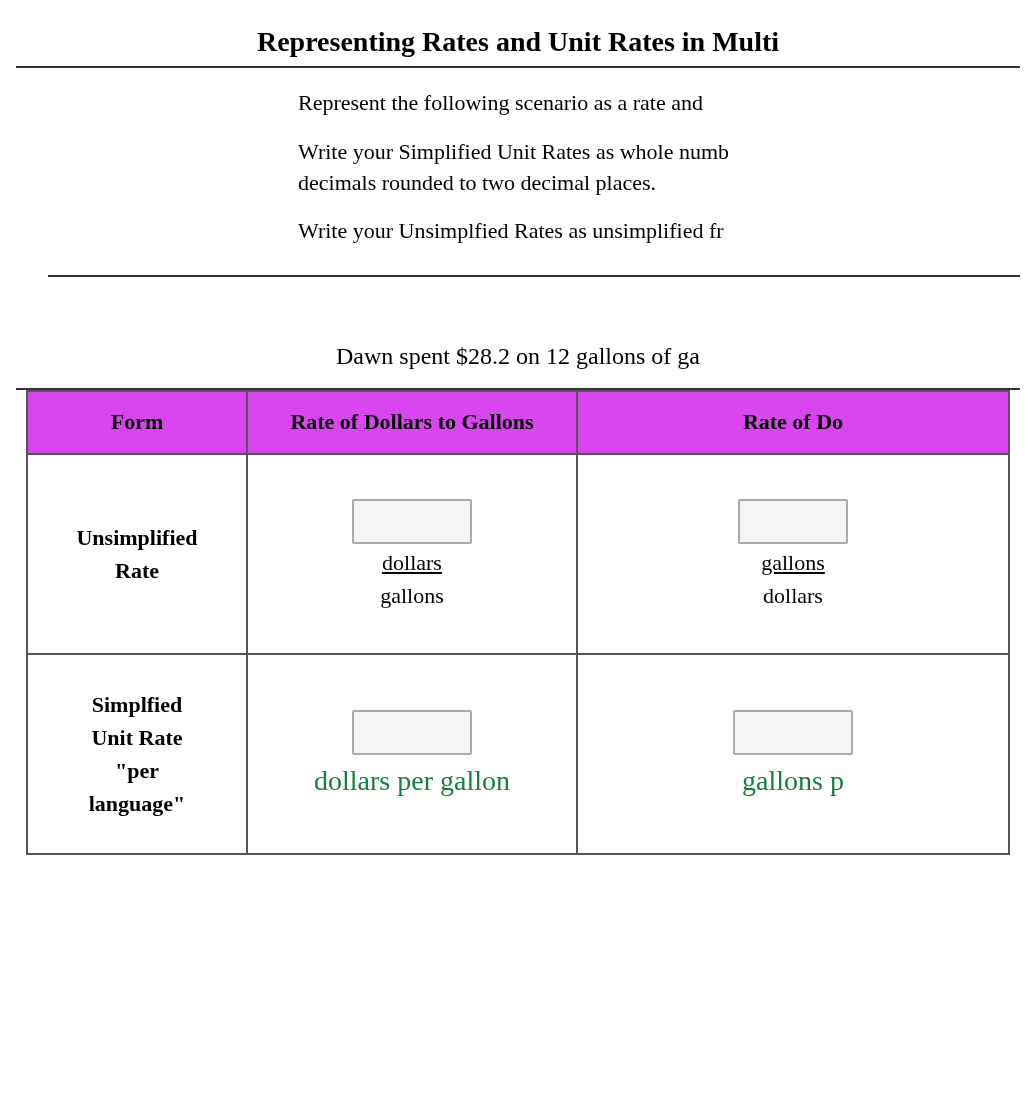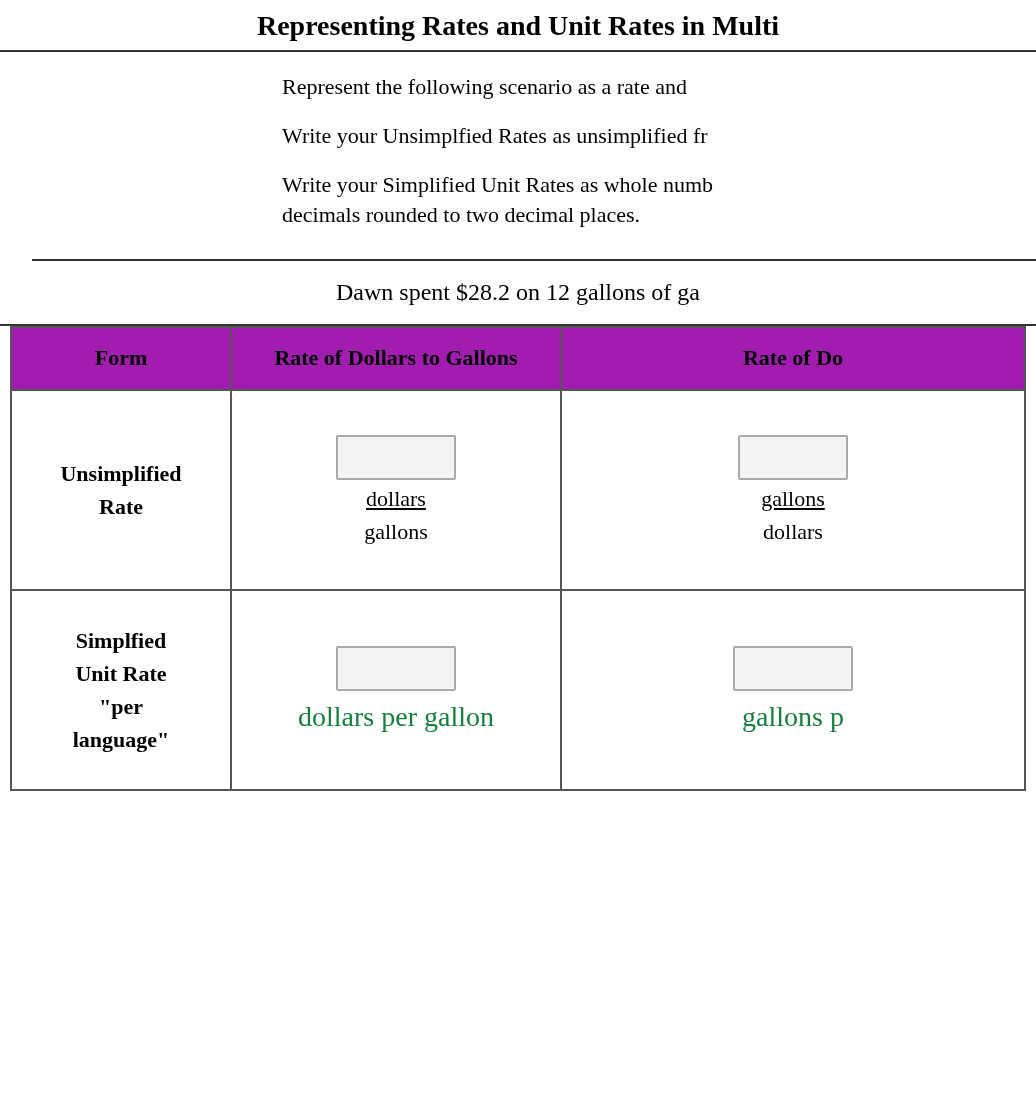--- a/index.html
+++ b/index.html
@@ -11,21 +11,21 @@
     body {
       font-family: Georgia, 'Times New Roman', serif;
       background: #ffffff;
       width: 1036px;
       min-height: 1106px;
       overflow-x: hidden;
     }
 
     .page-container {
       width: 1036px;
-      padding: 0;
+      padding: 16px;
     }
 
     .title-section {
       text-align: center;
       padding: 10px 20px 8px 20px;
       border-bottom: 2px solid #333;
     }
 
     .title-text {
       font-size: 28px;
@@ -45,20 +45,21 @@
       margin-bottom: 18px;
       line-height: 1.4;
     }
 
     .scenario-section {
       text-align: center;
       padding: 18px 20px;
       border-bottom: 2px solid #333;
       font-size: 24px;
       color: #000;
+      margin-top: 48px;
     }
 
     .table-wrapper {
       padding: 0 10px 20px 10px;
       overflow: hidden;
     }
 
     .rate-table {
       width: 100%;
       border-collapse: collapse;
@@ -82,21 +83,21 @@
       width: 330px;
     }
 
     .col-gallons-to-dollars {
       width: auto;
     }
 
     .header-cell {
       font-size: 22px;
       font-weight: bold;
-      background: #a21caf;
+      background: #d946ef;
       line-height: 1.4;
     }
 
     .form-label {
       font-size: 22px;
       font-weight: bold;
       text-align: center;
       line-height: 1.5;
     }
 
@@ -189,22 +190,22 @@
 <body>
 
 <div class="page-container">
 
   <div class="title-section">
     <span class="title-text">Representing Rates and Unit Rates in Multi</span>
   </div>
 
   <div class="instructions-section">
     <p class="instruction-line">Represent the following scenario as a rate and</p>
+    <p class="instruction-line">Write your Simplified Unit Rates as whole numb<br>decimals rounded to two decimal places.</p>
     <p class="instruction-line">Write your Unsimplfied Rates as unsimplified fr</p>
-    <p class="instruction-line">Write your Simplified Unit Rates as whole numb<br>decimals rounded to two decimal places.</p>
   </div>
 
   <div class="scenario-section">
     <span>Dawn spent $28.2 on 12 gallons of ga</span>
   </div>
 
   <div class="table-wrapper">
     <table class="rate-table">
       <thead>
         <tr>

